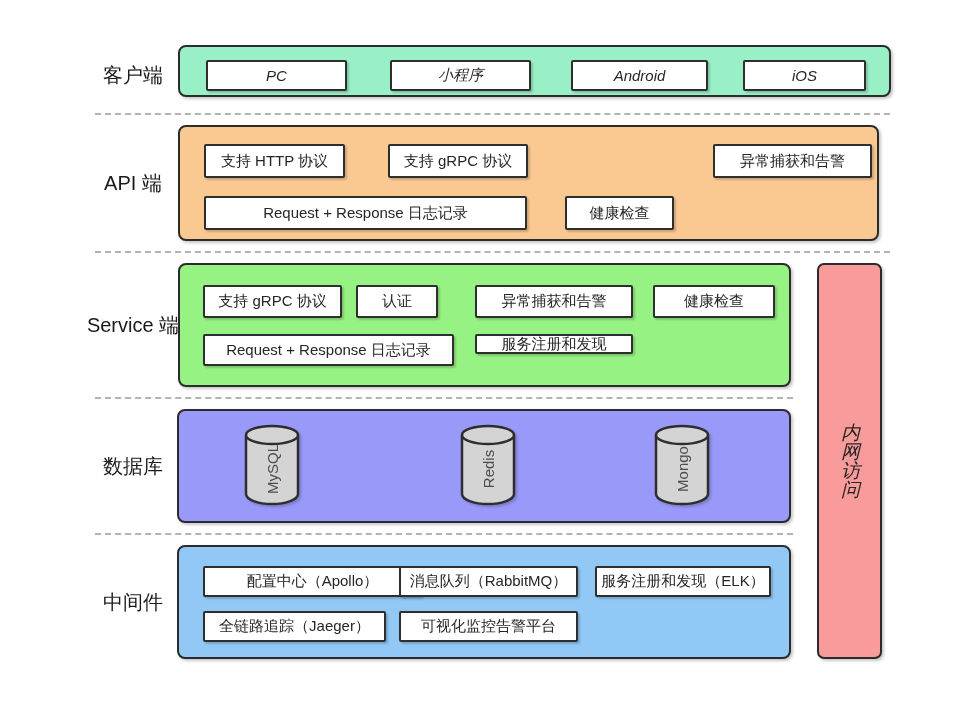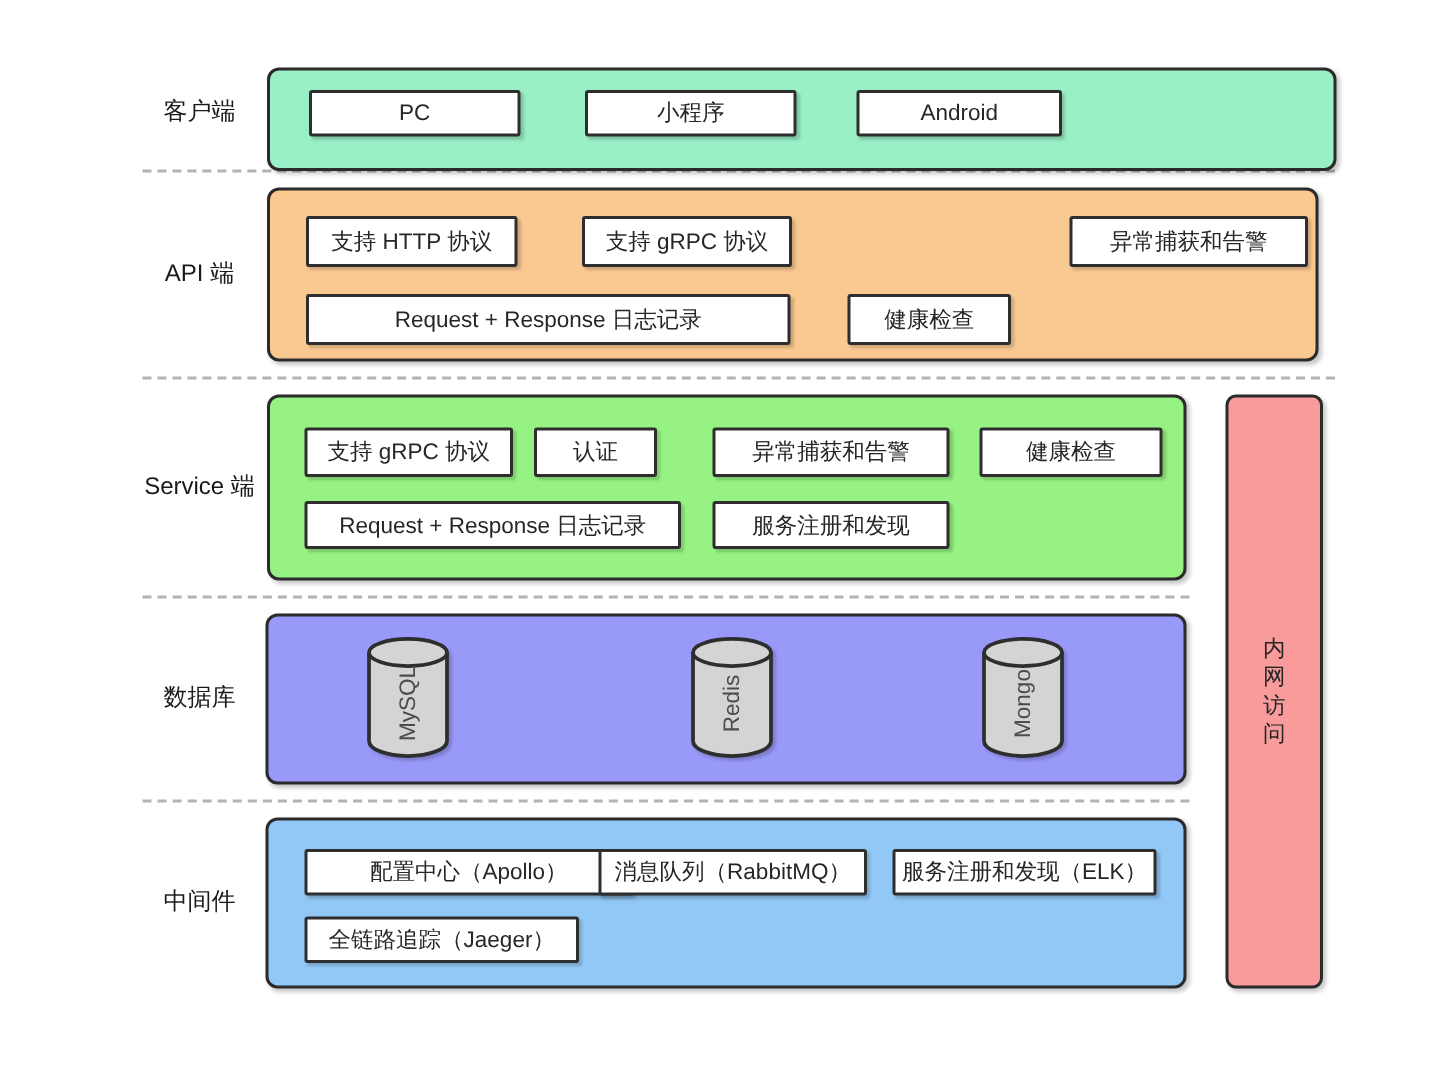--- a/index.html
+++ b/index.html
@@ -13,61 +13,62 @@
     background: #ffffff;
     overflow: hidden;
   }
 
   
   .lbl {
     position: absolute;
     left: 85px;
     width: 96px;
     text-align: center;
-    font-size: 16px;
+    font-size: 20px;
     color: #1a1a1a;
     line-height: 20px;
     white-space: nowrap;
   }
   .lbl-client     { top: 65px; }
   .lbl-api        { top: 173px; }
   .lbl-service    { top: 315px; }
   .lbl-database   { top: 456px; }
   .lbl-middleware { top: 592px; }
 
   
   .band {
     position: absolute;
     border: 2px solid #2b2b2b;
     border-radius: 8px;
     box-shadow: 2px 2px 3px rgba(0,0,0,0.22);
   }
-  .band-client     { left: 178px; top: 45px;  width: 713px; height: 69px; }
+  .band-client     { left: 178px; top: 45px;  width: 713px; height: 52px; font-style: italic; }
   .band-api        { left: 178px; top: 125px; width: 701px; height: 116px; }
   .band-service    { left: 178px; top: 263px; width: 613px; height: 124px; }
   .band-database   { left: 177px; top: 409px; width: 614px; height: 114px; }
   .band-middleware { left: 177px; top: 545px; width: 614px; height: 114px; }
 
   .band-right {
     position: absolute;
     left: 817px; top: 263px; width: 65px; height: 396px;
     border: 2px solid #2b2b2b;
     border-radius: 7px;
     box-shadow: 2px 2px 3px rgba(0,0,0,0.22);
     display: flex;
     align-items: center;
     justify-content: center;
   }
   .vtext {
     width: 17px;
-    font-size: 15px;
+    font-size: 19px;
     line-height: 19px;
     color: #262626;
     word-break: break-all;
     text-align: center;
+    font-style: italic;
   }
 
   
   .box {
     position: absolute;
     background: #ffffff;
     border: 2px solid #2e2e2e;
     border-radius: 2px;
     display: flex;
     align-items: center;
@@ -91,21 +92,21 @@
   .b-except-a { left: 533px; top: 17px; width: 159px; height: 34px; }
   .b-log-a    { left: 24px;  top: 69px; width: 323px; height: 34px; }
   .b-health-a { left: 385px; top: 69px; width: 109px; height: 34px; }
 
   
   .b-grpc-s   { left: 23px;  top: 20px; width: 139px; height: 33px; }
   .b-authn    { left: 176px; top: 20px; width: 82px;  height: 33px; }
   .b-except-s { left: 295px; top: 20px; width: 158px; height: 33px; }
   .b-health-s { left: 473px; top: 20px; width: 122px; height: 33px; }
   .b-log-s    { left: 23px;  top: 69px; width: 251px; height: 32px; }
-  .b-registry { left: 295px; top: 69px; width: 158px; height: 32px; }
+  .b-registry { left: 295px; top: 69px; width: 158px; height: 20px; }
 
   
   .b-apollo   { left: 24px;  top: 19px; width: 219px; height: 31px; }
   .b-rabbit   { left: 220px; top: 19px; width: 179px; height: 31px; }
   .b-elk      { left: 416px; top: 19px; width: 176px; height: 31px; }
   .b-jaeger   { left: 24px;  top: 64px; width: 183px; height: 31px; }
   .b-monitor  { left: 220px; top: 64px; width: 179px; height: 31px; }
 
   
   .cyl {
@@ -151,20 +152,21 @@
 
   <div class="sep sep-1"></div>
   <div class="sep sep-2"></div>
   <div class="sep sep-3"></div>
   <div class="sep sep-4"></div>
 
   <div class="band band-client" style="background-color: rgb(153, 240, 198);">
     <div class="box b-pc">PC</div>
     <div class="box b-mini">小程序</div>
     <div class="box b-android">Android</div>
+    <div class="box b-ios">iOS</div>
   </div>
 
   <div class="band band-api" style="background-color: rgb(250, 200, 145);">
     <div class="box b-http">支持 HTTP 协议</div>
     <div class="box b-grpc-a">支持 gRPC 协议</div>
     <div class="box b-except-a">异常捕获和告警</div>
     <div class="box b-log-a">Request + Response 日志记录</div>
     <div class="box b-health-a">健康检查</div>
   </div>
 
@@ -199,19 +201,20 @@
       </svg>
       <span class="cyl-label">Mongo</span>
     </div>
   </div>
 
   <div class="band band-middleware" style="background-color: rgb(146, 200, 245);">
     <div class="box b-apollo">配置中心（Apollo）</div>
     <div class="box b-rabbit">消息队列（RabbitMQ）</div>
     <div class="box b-elk">服务注册和发现（ELK）</div>
     <div class="box b-jaeger">全链路追踪（Jaeger）</div>
+    <div class="box b-monitor">可视化监控告警平台</div>
   </div>
 
   <div class="band-right" style="background-color: rgb(250, 155, 155);">
     <div class="vtext">内网访问</div>
   </div>
 
 </div>
 
 </body></html>

